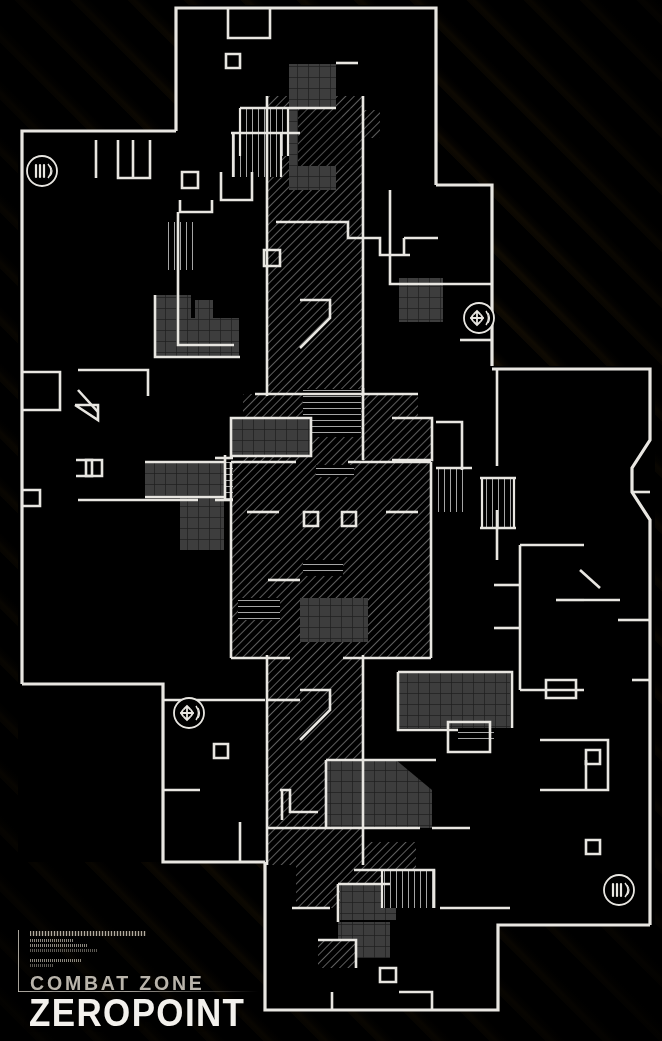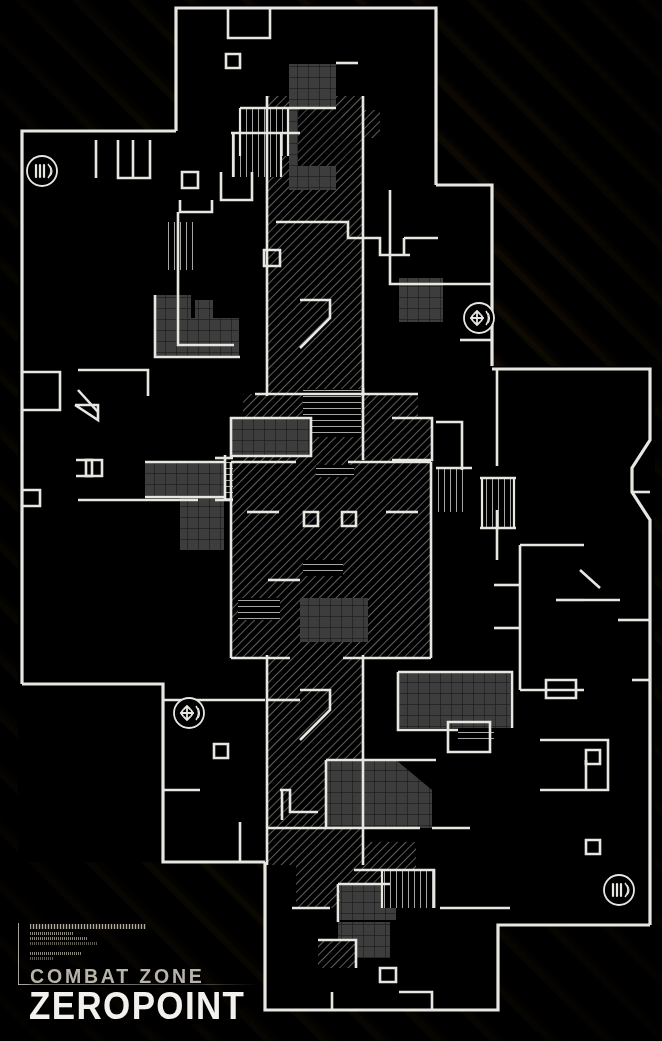--- a/index.html
+++ b/index.html
@@ -23,23 +23,22 @@
     content:"";position:absolute;inset:0;
     background:radial-gradient(ellipse at 50% 45%, rgba(0,0,0,.55) 0%, rgba(0,0,0,.85) 70%, rgba(0,0,0,.95) 100%);
   }
 
   
   #map-stage{position:absolute;inset:0;}
   #map-svg{position:absolute;left:0;top:0;}
 
   
   #title-block{
-    position:absolute;left:18px;bottom:16px;width:300px;
+    position:absolute;left:18px;bottom:9px;width:300px;
     z-index:40;
-    text-decoration:underline;
   }
   #microtext-panel{
     position:relative;
     margin-left:12px;
     width:150px;
     padding-bottom:3px;
   }
   #microtext-panel .mt-bar{
     height:5px;width:116px;
     background:repeating-linear-gradient(90deg,#cfc8bb 0 1px,#2b2721 1px 3px);

